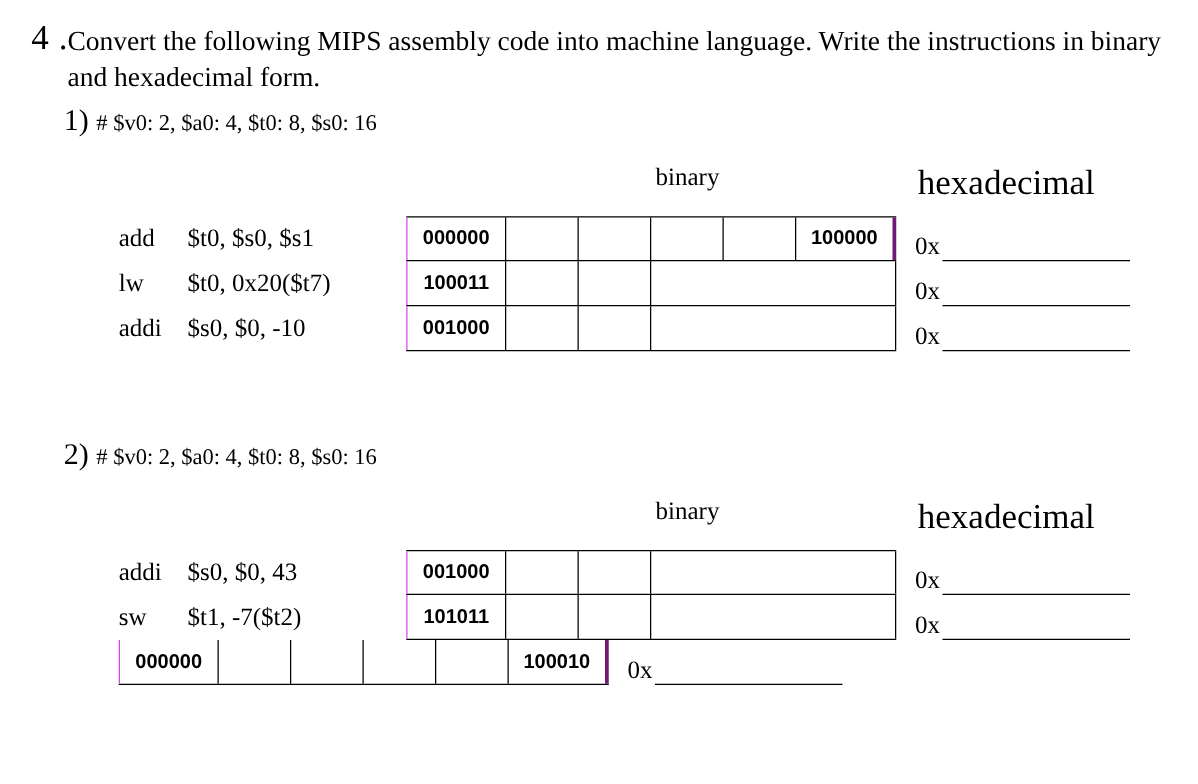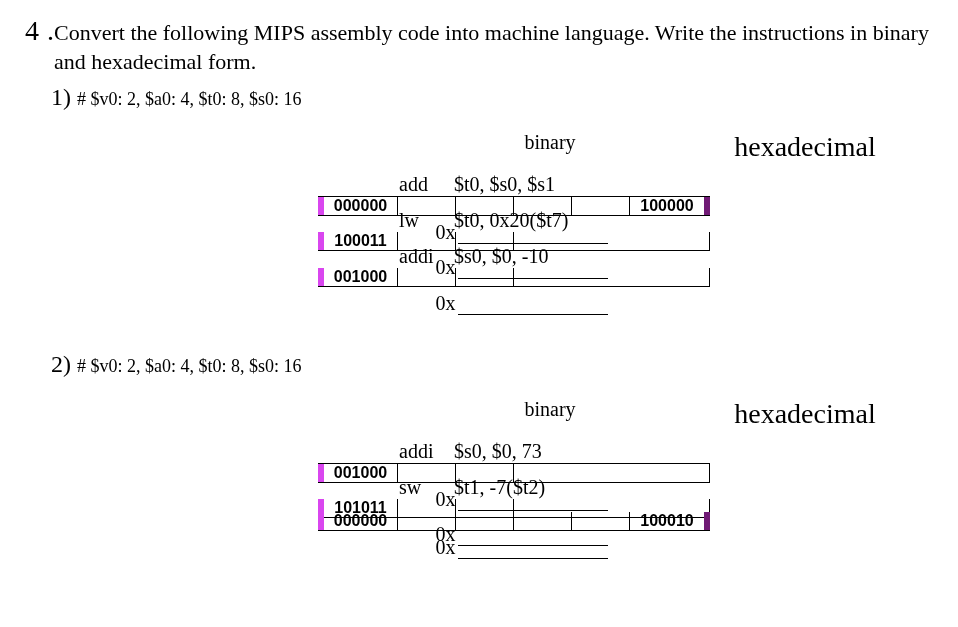--- a/index.html
+++ b/index.html
@@ -46,21 +46,20 @@
       font-size: 18px;
     }
     .table-section {
       margin-left: 70px;
       margin-bottom: 48px;
     }
     .table-row {
       display: flex;
       align-items: center;
       height: 36px;
-      flex-direction: column;
     }
     .header-row {
       display: flex;
       margin-bottom: 10px;
     }
     .header-binary {
       width: 270px;
       text-align: center;
       font-size: 20px;
       margin-left: 320px;
@@ -83,21 +82,21 @@
       flex: 1;
     }
     .binary-grid {
       display: flex;
       border-top: 1px solid #000;
       border-bottom: 1px solid #000;
       height: 36px;
     }
     .opcode-cell {
       width: 80px;
-      border-left: 6px solid #d946ef;
+      border-left: 1px solid #d946ef;
       border-right: 1px solid #000;
       display: flex;
       align-items: center;
       justify-content: center;
       font-size: 16px;
       font-weight: bold;
       font-family: Arial, sans-serif;
     }
     .field-cell {
       width: 58px;
@@ -107,21 +106,21 @@
       justify-content: center;
       font-size: 16px;
       font-weight: bold;
       font-family: Arial, sans-serif;
     }
     .field-cell-wide {
       width: 96px;
     }
     .funct-cell {
       width: 80px;
-      border-right: 6px solid #701a75;
+      border-right: 3px solid #701a75;
       display: flex;
       align-items: center;
       justify-content: center;
       font-size: 16px;
       font-weight: bold;
       font-family: Arial, sans-serif;
     }
     .no-top-border {
       border-top: none;
     }
@@ -225,21 +224,21 @@
 
 <div class="table-section">
   <div class="header-row">
     <div class="header-binary">binary</div>
     <div class="header-hex">hexadecimal</div>
   </div>
 
   <div class="table-row">
     <div class="instruction-col">
       <span class="mnemonic">addi</span>
-      <span class="operands">$s0, $0, 73</span>
+      <span class="operands">$s0, $0, 43</span>
     </div>
     <div class="binary-grid">
       <div class="opcode-cell">001000</div>
       <div class="field-cell"></div>
       <div class="field-cell"></div>
       <div class="field-cell field-cell-wide" style="width:196px"></div>
     </div>
     <div class="hex-col">
       <span class="hex-prefix">0x</span>
       <span class="hex-line"></span>

